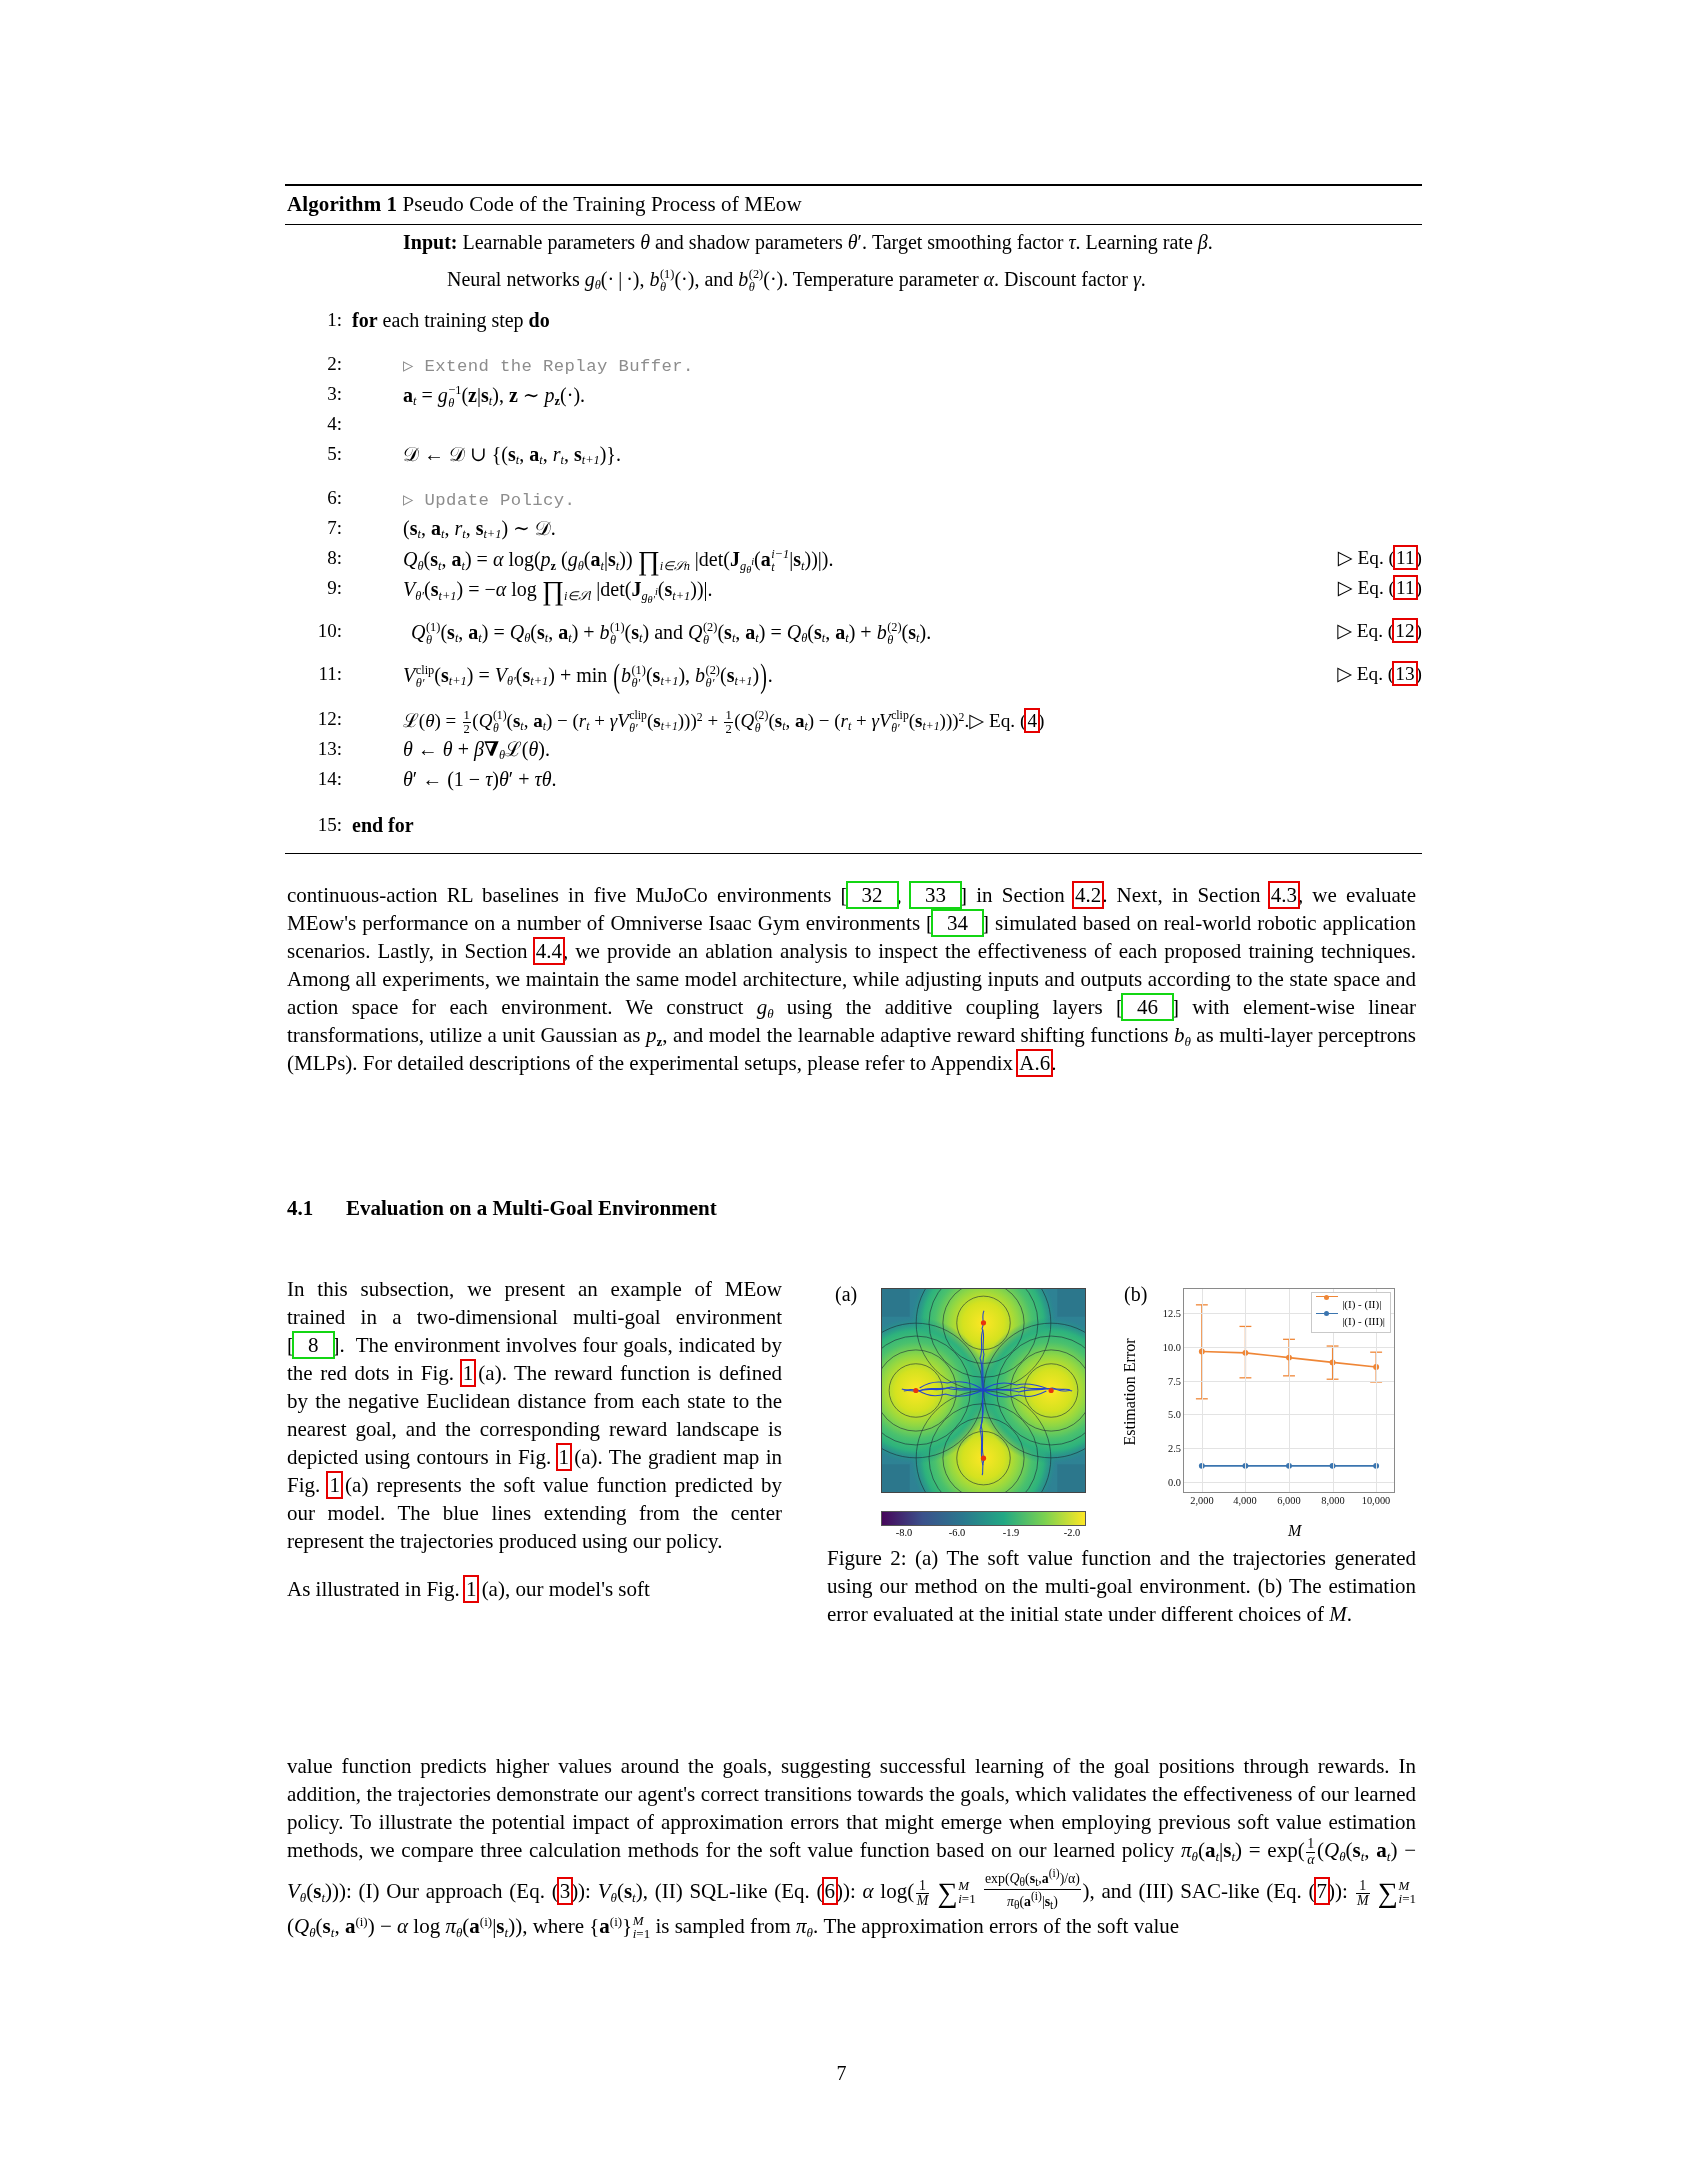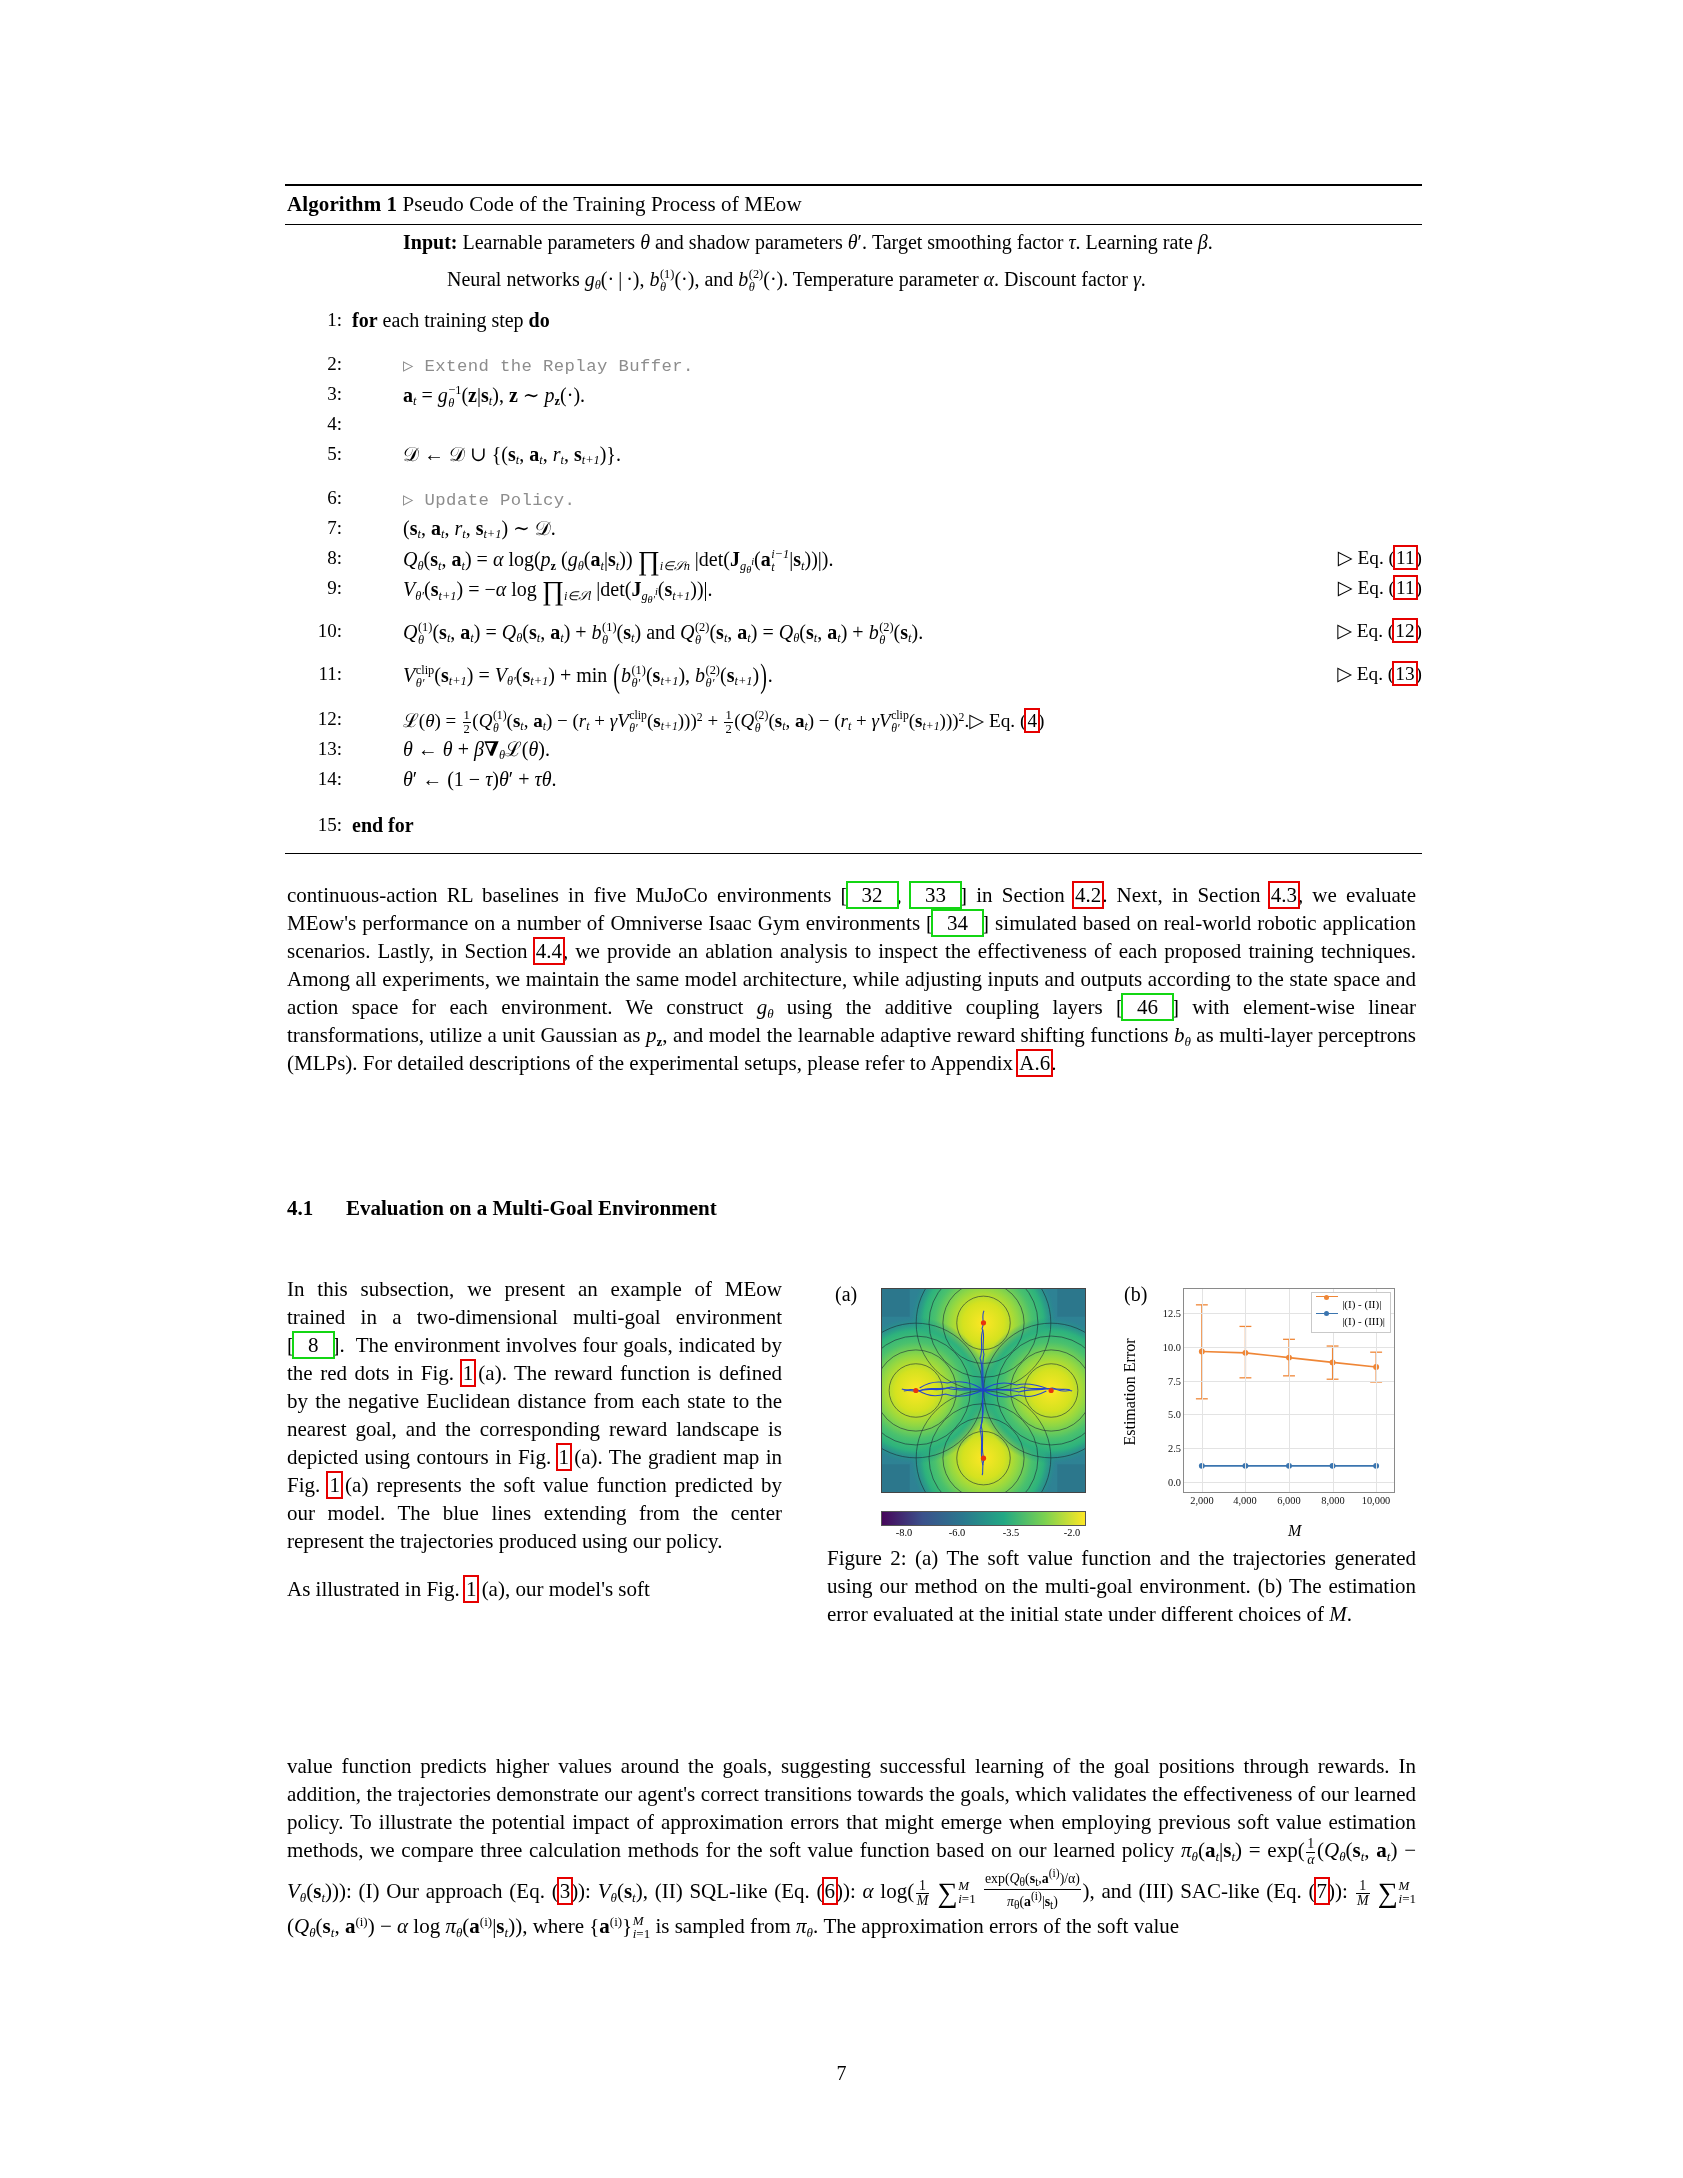--- a/index.html
+++ b/index.html
@@ -161,21 +161,21 @@
       </div>
 
       <div class="aline">
         <div class="num">9:</div>
         <div class="body-txt ind1">
           <span class="mi">V</span><sub class="s mi">θ′</sub>(<span class="mb">s</span><sub class="s mi">t+1</sub>) = −<span class="mi">α</span> log <span class="big">∏</span><sub class="s mi">i∈𝒮l</sub> |det(<span class="mb">J</span><sub class="s mi">g<sub>θ′</sub><sup>i</sup></sub>(<span class="mb">s</span><sub class="s mi">t+1</sub>))|.
           <span class="eqref">▷ Eq. (<span class="hl-red">11</span>)</span>
         </div>
       </div>
 
-      <div class="aline" style="margin-top:13px;">
+      <div class="aline" style="margin-top:13px;gap:8px;">
         <div class="num">10:</div>
         <div class="body-txt ind1">
           <span class="mi">Q</span><span class="supsub">(1)<br><span class="mi">θ</span></span>(<span class="mb">s</span><sub class="s mi">t</sub>, <span class="mb">a</span><sub class="s mi">t</sub>) = <span class="mi">Q</span><sub class="s mi">θ</sub>(<span class="mb">s</span><sub class="s mi">t</sub>, <span class="mb">a</span><sub class="s mi">t</sub>) + <span class="mi">b</span><span class="supsub">(1)<br><span class="mi">θ</span></span>(<span class="mb">s</span><sub class="s mi">t</sub>) and <span class="mi">Q</span><span class="supsub">(2)<br><span class="mi">θ</span></span>(<span class="mb">s</span><sub class="s mi">t</sub>, <span class="mb">a</span><sub class="s mi">t</sub>) = <span class="mi">Q</span><sub class="s mi">θ</sub>(<span class="mb">s</span><sub class="s mi">t</sub>, <span class="mb">a</span><sub class="s mi">t</sub>) + <span class="mi">b</span><span class="supsub">(2)<br><span class="mi">θ</span></span>(<span class="mb">s</span><sub class="s mi">t</sub>).
           <span class="eqref">▷ Eq. (<span class="hl-red">12</span>)</span>
         </div>
       </div>
 
       <div class="aline" style="margin-top:13px;">
         <div class="num">11:</div>
         <div class="body-txt ind1">
@@ -322,21 +322,21 @@
             
             
             
             
             
           </div>
 
           <div class="cbar">
             <div class="cbtick" style="left:22px;">-8.0</div>
             <div class="cbtick" style="left:75px;">-6.0</div>
-            <div class="cbtick" style="left:129px;">-3.5</div>
+            <div class="cbtick" style="left:129px;">-1.9</div>
             <div class="cbtick" style="left:166px;margin-left:24px;">-2.0</div>
           </div>
         </div>
 
         <div class="fig-b">
           <div class="fig-lab" style="left:0;top:8px;">(b)</div>
           <div class="ylabel-b">Estimation Error</div>
           <div class="xlabel-b">M</div>
 
           <div class="plot-box">

